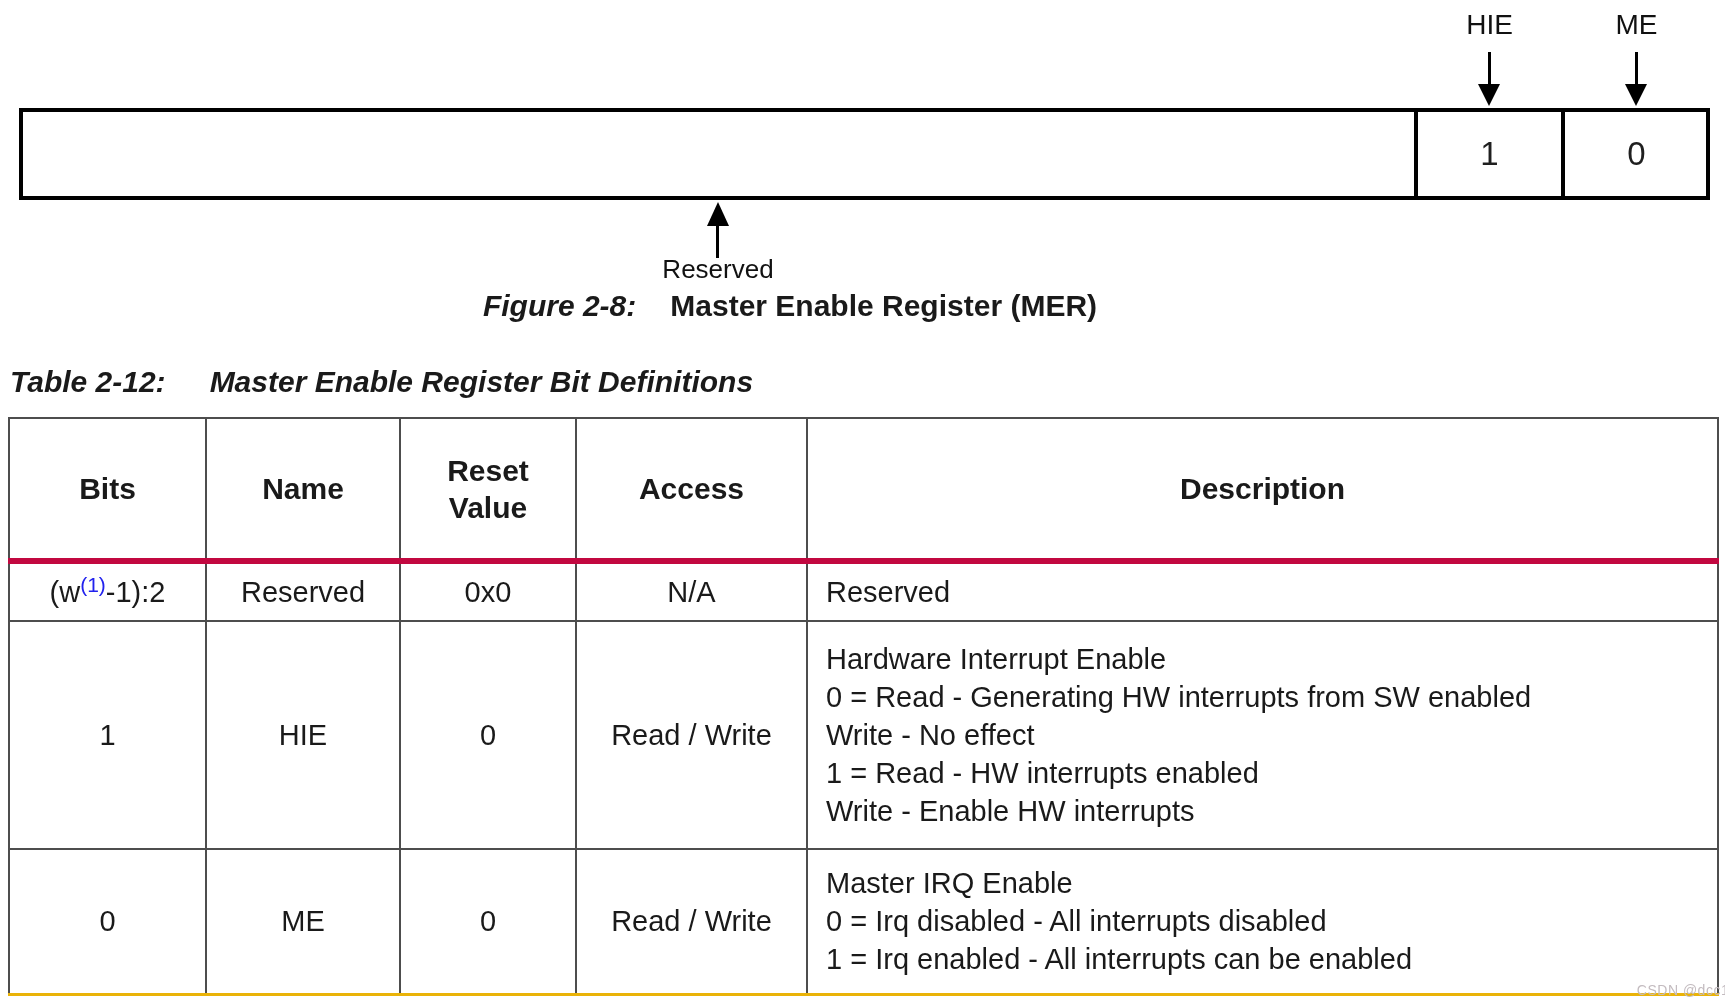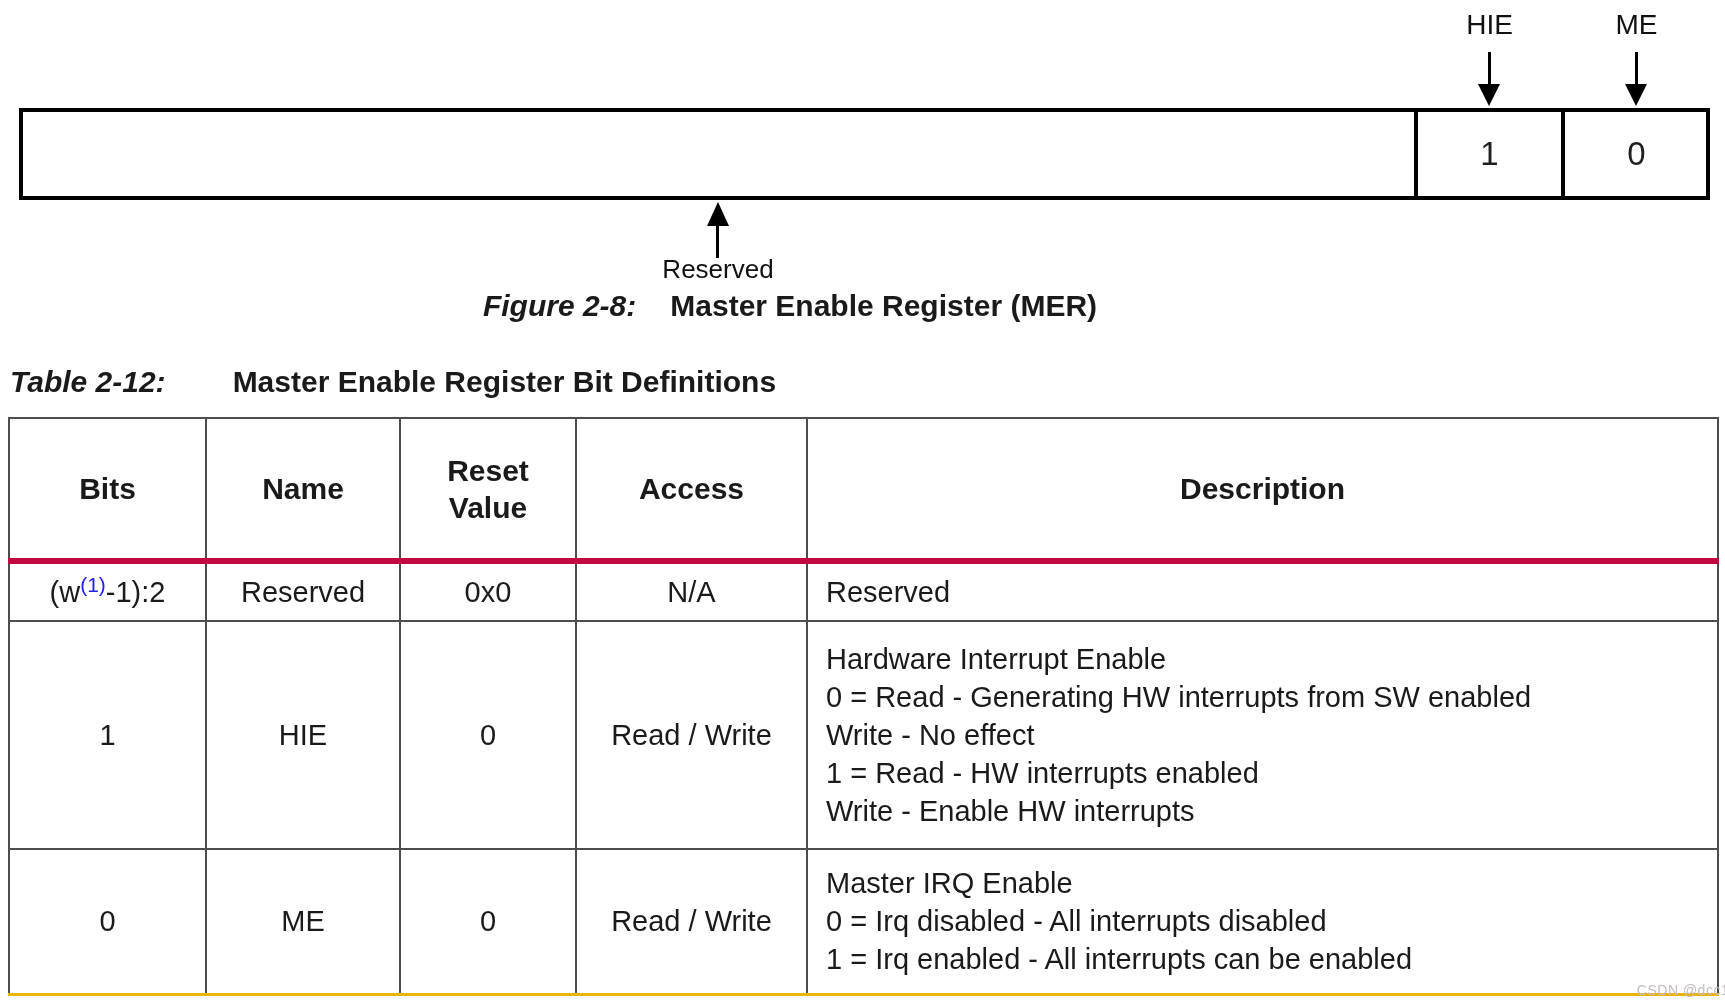--- a/index.html
+++ b/index.html
@@ -33,21 +33,21 @@
     border-bottom:24px solid #000;}
   .reg-bottomlabel{position:absolute;left:618px;top:254px;width:200px;
     text-align:center;font-size:26px;line-height:30px;color:#111;}
 
   
   .figure-caption{position:absolute;left:0;top:288px;width:1580px;
     text-align:center;font-size:30px;line-height:36px;}
   .caption-label{font-style:italic;font-weight:700;}
   .caption-title{font-weight:bold;margin-left:34px;}
   .table-caption{position:absolute;left:10px;top:364px;font-size:30px;line-height:36px;}
-  .table-caption .caption-title{margin-left:67px;}
+  .table-caption .caption-title{margin-left:44px;font-style:italic;}
 
   
   .defs-table{position:absolute;left:8px;top:417px;border-collapse:collapse;
     table-layout:fixed;width:1709px;background:#fff;border-radius:28px;}
   .defs-table th,.defs-table td{box-sizing:border-box;border:2px solid var(--grid);
     vertical-align:middle;background:#fff;}
   .defs-table th{font-size:30px;font-weight:bold;text-align:center;
     line-height:37px;border-bottom:6px solid var(--header-rule);}
   .defs-table td{font-size:29px;margin-left:8px;}
   .row-header{height:143px;}

